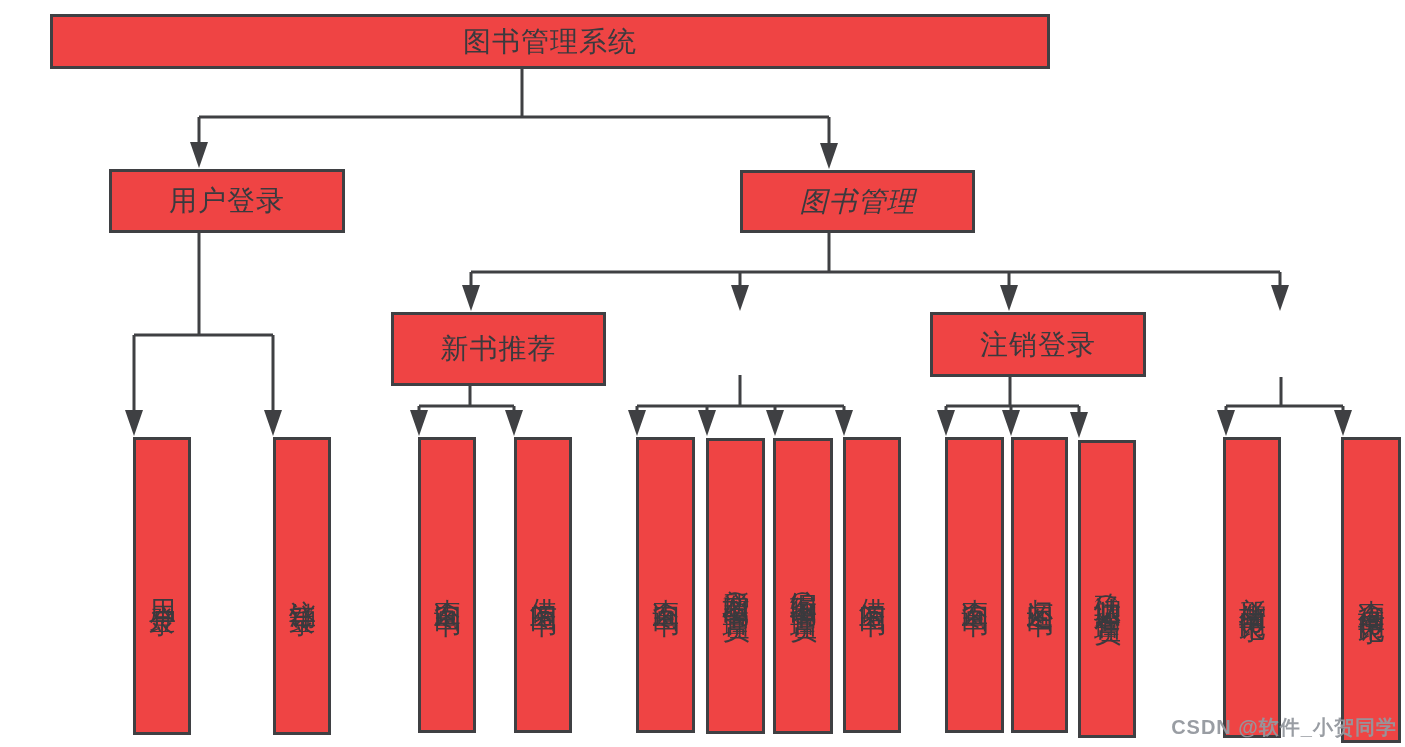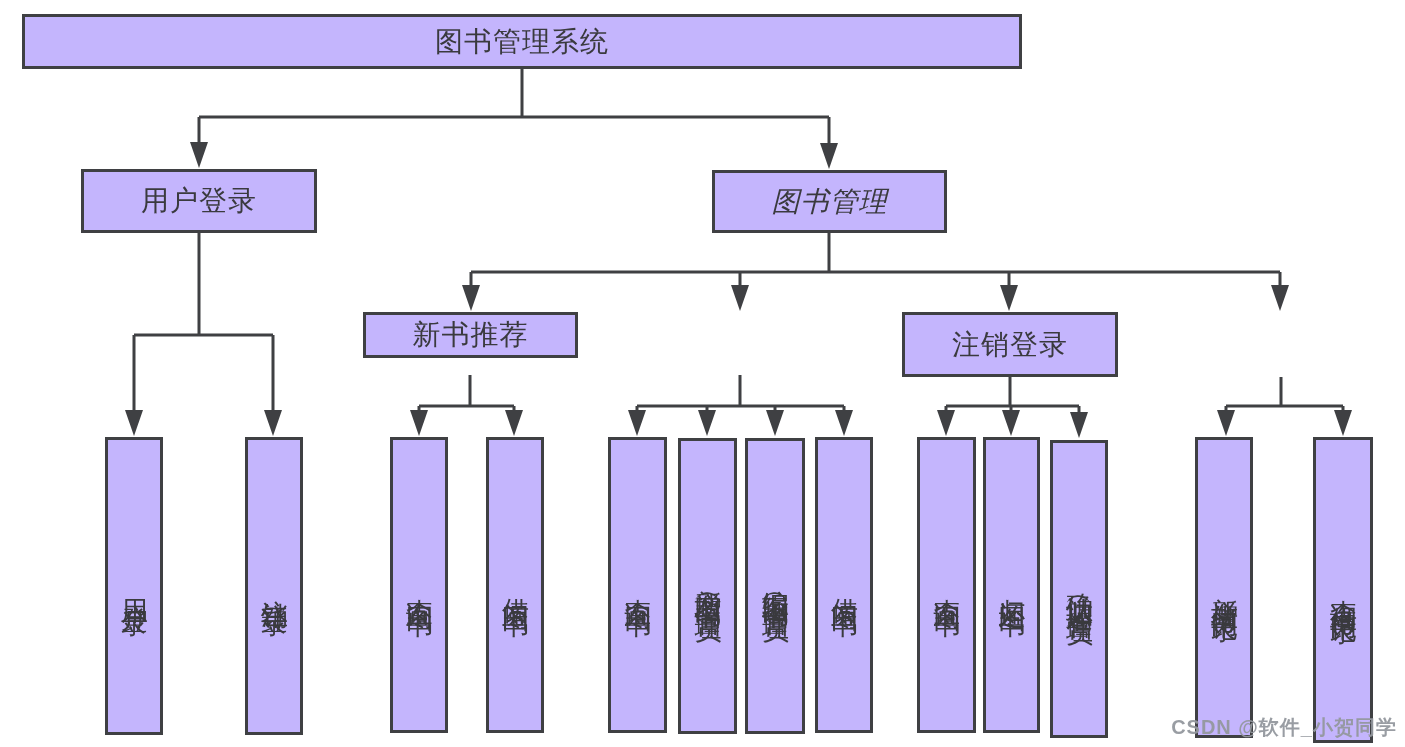--- a/index.html
+++ b/index.html
@@ -8,47 +8,48 @@
     background: #ffffff;
     position: relative;
     overflow: hidden;
     font-family: "Liberation Sans", "DejaVu Sans", sans-serif;
   }
   .stage { position: absolute; inset: 0; }
   svg.connectors { position: absolute; left: 0; top: 0; }
 
   .node {
     position: absolute;
-    background: #c4b5fd;
+    background: #ef4444;
     border: 3px solid #3f4043;
     box-sizing: border-box;
     display: flex;
     align-items: center;
     justify-content: center;
     color: #3a3a3e;
     font-size: 28px;
     letter-spacing: 1px;
     white-space: nowrap;
+    margin-left: 28px;
   }
   .leaf {
     writing-mode: vertical-rl;
     text-orientation: mixed;
     font-size: 27px;
     letter-spacing: 4px;
     white-space: normal;
     line-height: 1;
   }
 
   
   #root        { left: 22px;  top: 14px;  width: 1000px; height: 55px; }
   #branch-user { left: 81px;  top: 169px; width: 236px;  height: 64px; }
   #branch-book { left: 712px; top: 170px; width: 235px;  height: 63px; font-style: italic; }
 
   
-  #mod-newbooks  { left: 363px;  top: 312px; width: 215px; height: 46px; }
+  #mod-newbooks  { left: 363px;  top: 312px; width: 215px; height: 74px; }
   #mod-borrowing { left: 633px;  top: 312px; width: 215px; height: 63px; }
   #mod-current   { left: 902px;  top: 312px; width: 216px; height: 65px; }
   #mod-records   { left: 1173px; top: 312px; width: 216px; height: 65px; }
 
   
   #leaf-ul-1 { left: 105px;  top: 437px; width: 58px; height: 298px; }
   #leaf-ul-2 { left: 245px;  top: 437px; width: 58px; height: 298px; }
   #leaf-nb-1 { left: 390px;  top: 437px; width: 58px; height: 296px; }
   #leaf-nb-2 { left: 486px;  top: 437px; width: 58px; height: 296px; }
   #leaf-br-1 { left: 608px;  top: 437px; width: 59px; height: 296px; }

